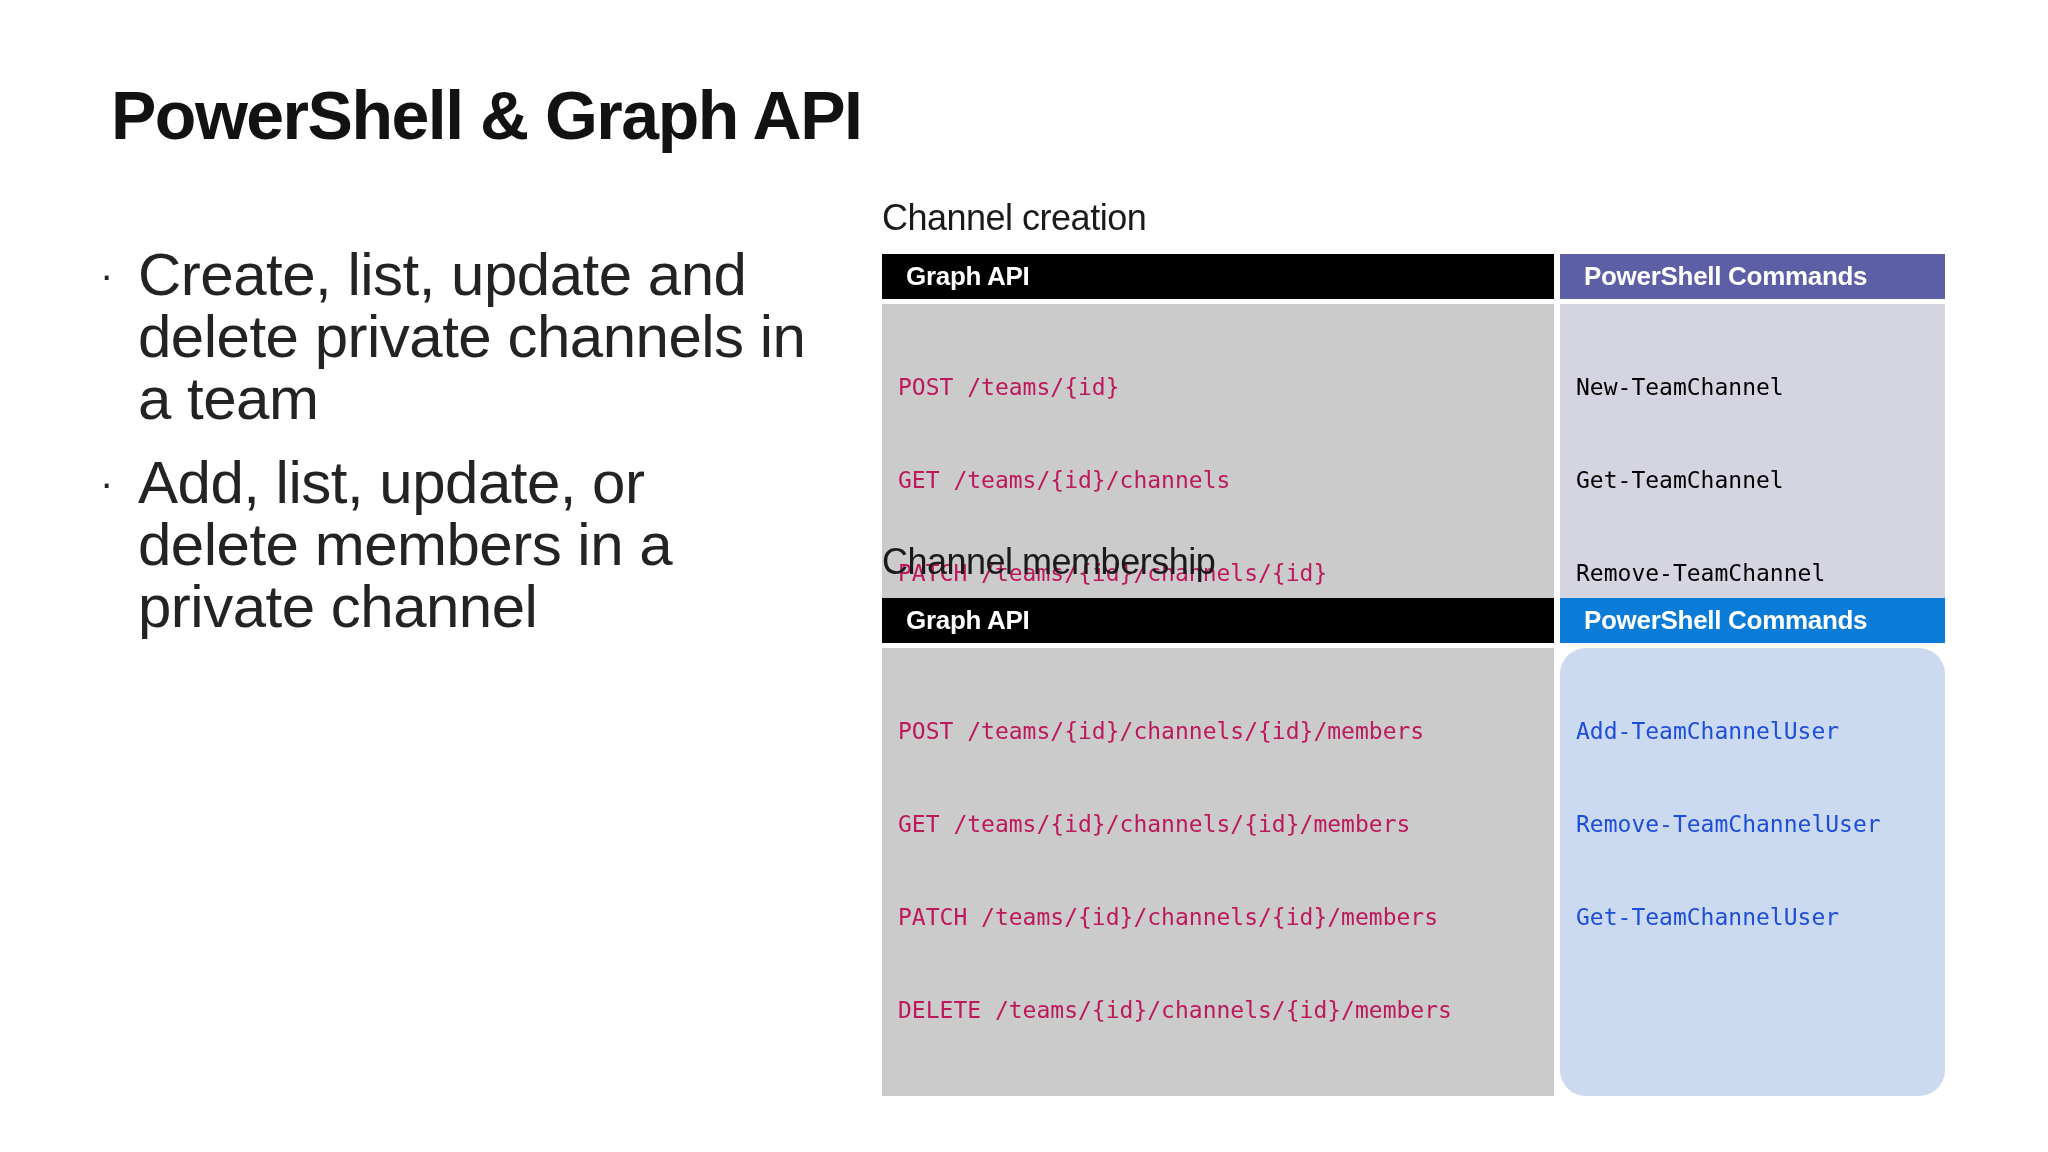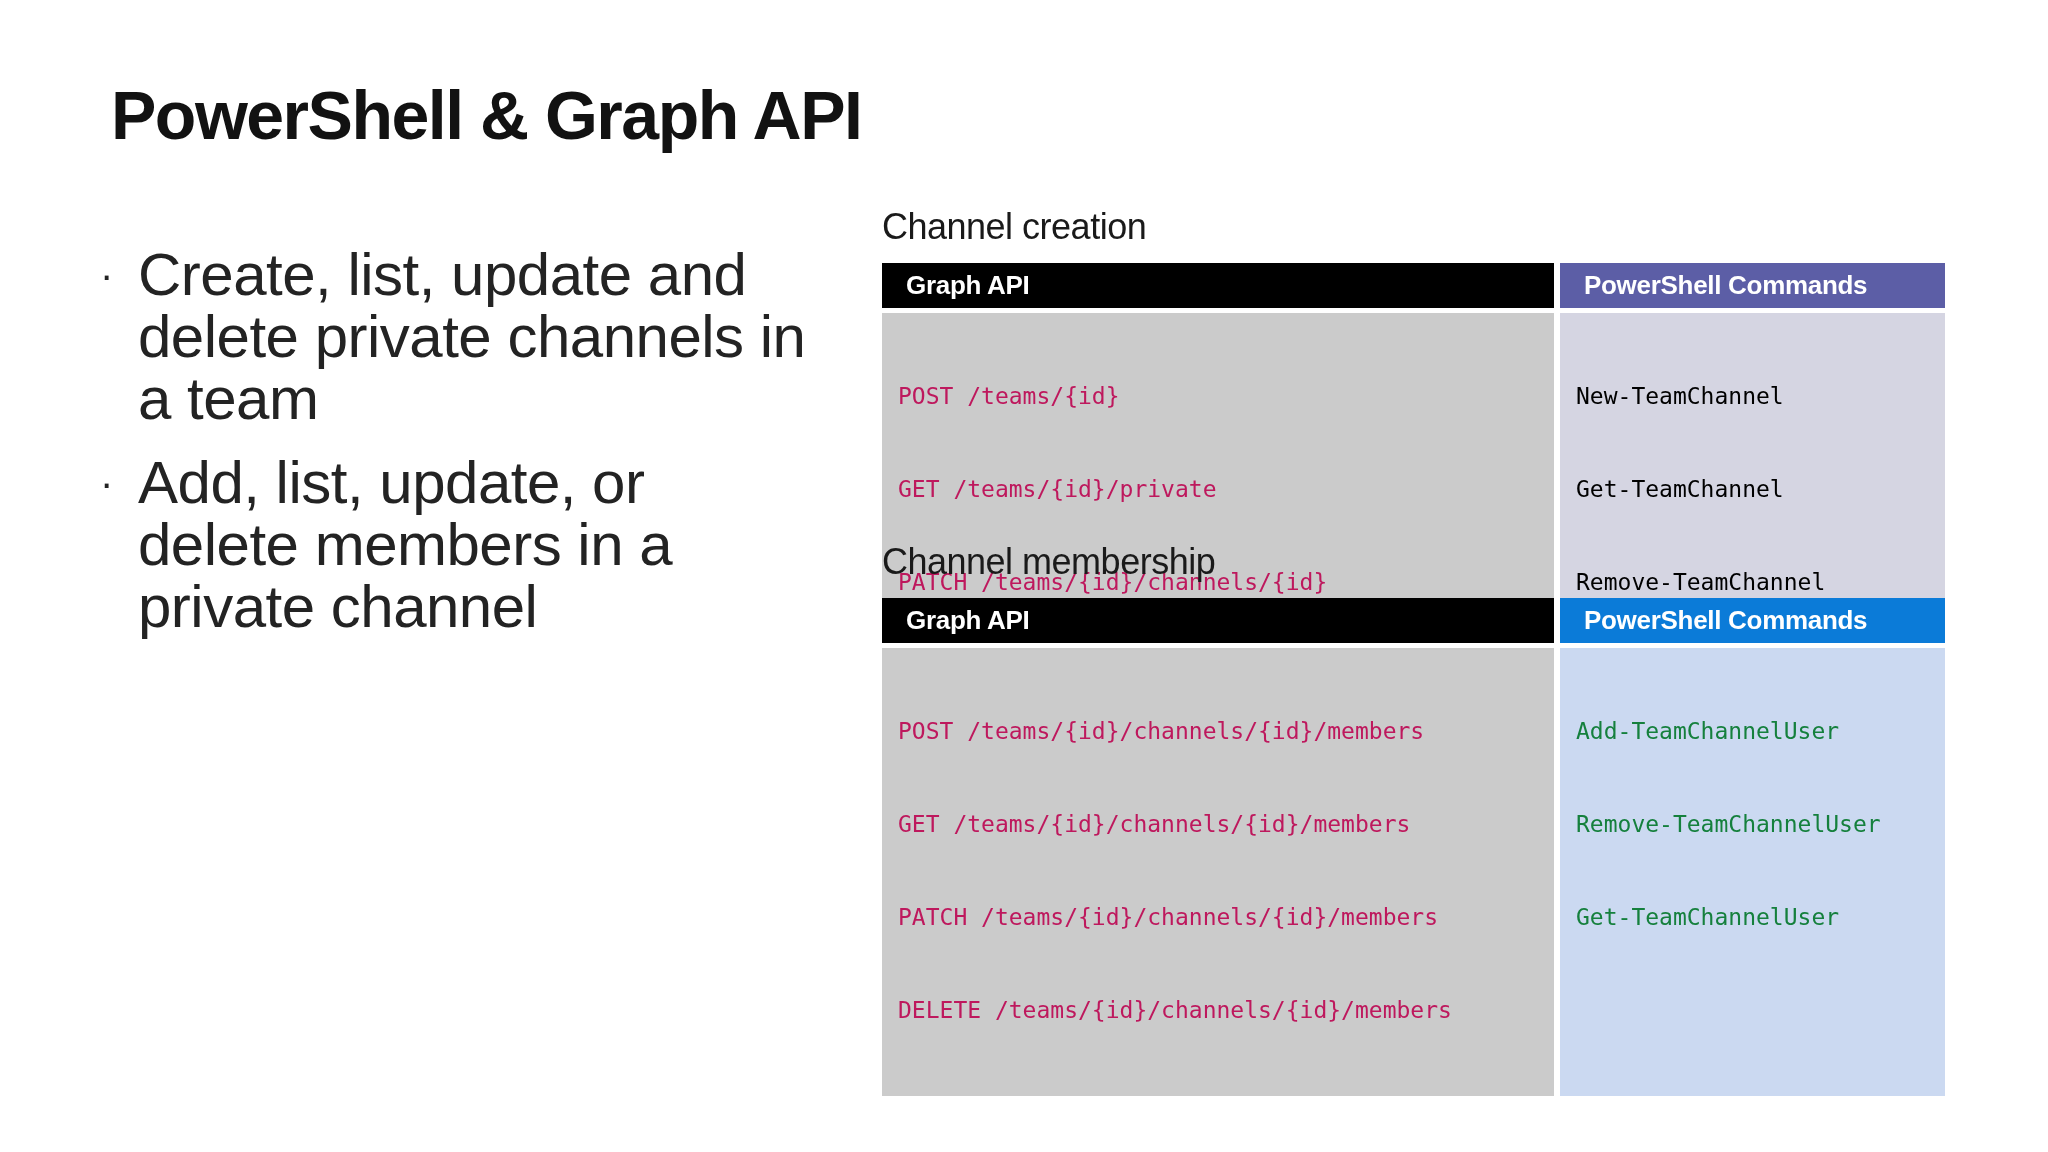--- a/index.html
+++ b/index.html
@@ -47,21 +47,21 @@
   }
   .bullet-text {
     font-size: 60px;
     line-height: 62px;
     color: #232323;
     letter-spacing: -0.5px;
   }
 
   
   .section { position: absolute; left: 882px; width: 1063px; }
-  .section-creation   { top: 196px; margin-top: 9px; }
+  .section-creation   { top: 196px; }
   .section-membership { top: 540px; }
 
   .section-heading {
     font-size: 36px;
     line-height: 43px;
     color: #1a1a1a;
     margin-bottom: 15px;
     letter-spacing: -0.5px;
   }
 
@@ -90,21 +90,21 @@
 
   .td {
     padding: 6px 16px 8px 16px;
     font-family: "DejaVu Sans Mono", "Liberation Mono", monospace;
     font-size: 23px;
     line-height: 31px;
     white-space: pre;
   }
   .td-graph { background: #cbcbcb; color: #be185d; }
   .td-ps-creation { background: #d5d5e2; color: #000000; }
-  .td-ps-membership { background: #cbd9f1; color: #15803d; }
+  .td-ps-membership { background: #cbd9f1; color: #1d4ed8; border-radius: 26px; }
   .code-line { white-space: pre; }
 </style>
 </head>
 <body>
 
 <div class="slide">
 
   <h1 class="slide-title">PowerShell &amp; Graph API</h1>
 
   <div class="bullet-list">
@@ -118,21 +118,21 @@
     </div>
   </div>
 
   <div class="section section-creation">
     <div class="section-heading">Channel creation</div>
     <div class="cmd-table">
       <div class="th th-graph">Graph API</div>
       <div class="th th-ps-creation">PowerShell Commands</div>
       <div class="td td-graph">
         <div class="code-line">POST /teams/{id}</div>
-        <div class="code-line">GET /teams/{id}/private</div>
+        <div class="code-line">GET /teams/{id}/channels</div>
         <div class="code-line">PATCH /teams/{id}/channels/{id}</div>
         <div class="code-line">DELETE /teams/{id}/channels/{id}</div>
       </div>
       <div class="td td-ps-creation">
         <div class="code-line">New-TeamChannel</div>
         <div class="code-line">Get-TeamChannel</div>
         <div class="code-line">Remove-TeamChannel</div>
       </div>
     </div>
   </div>

